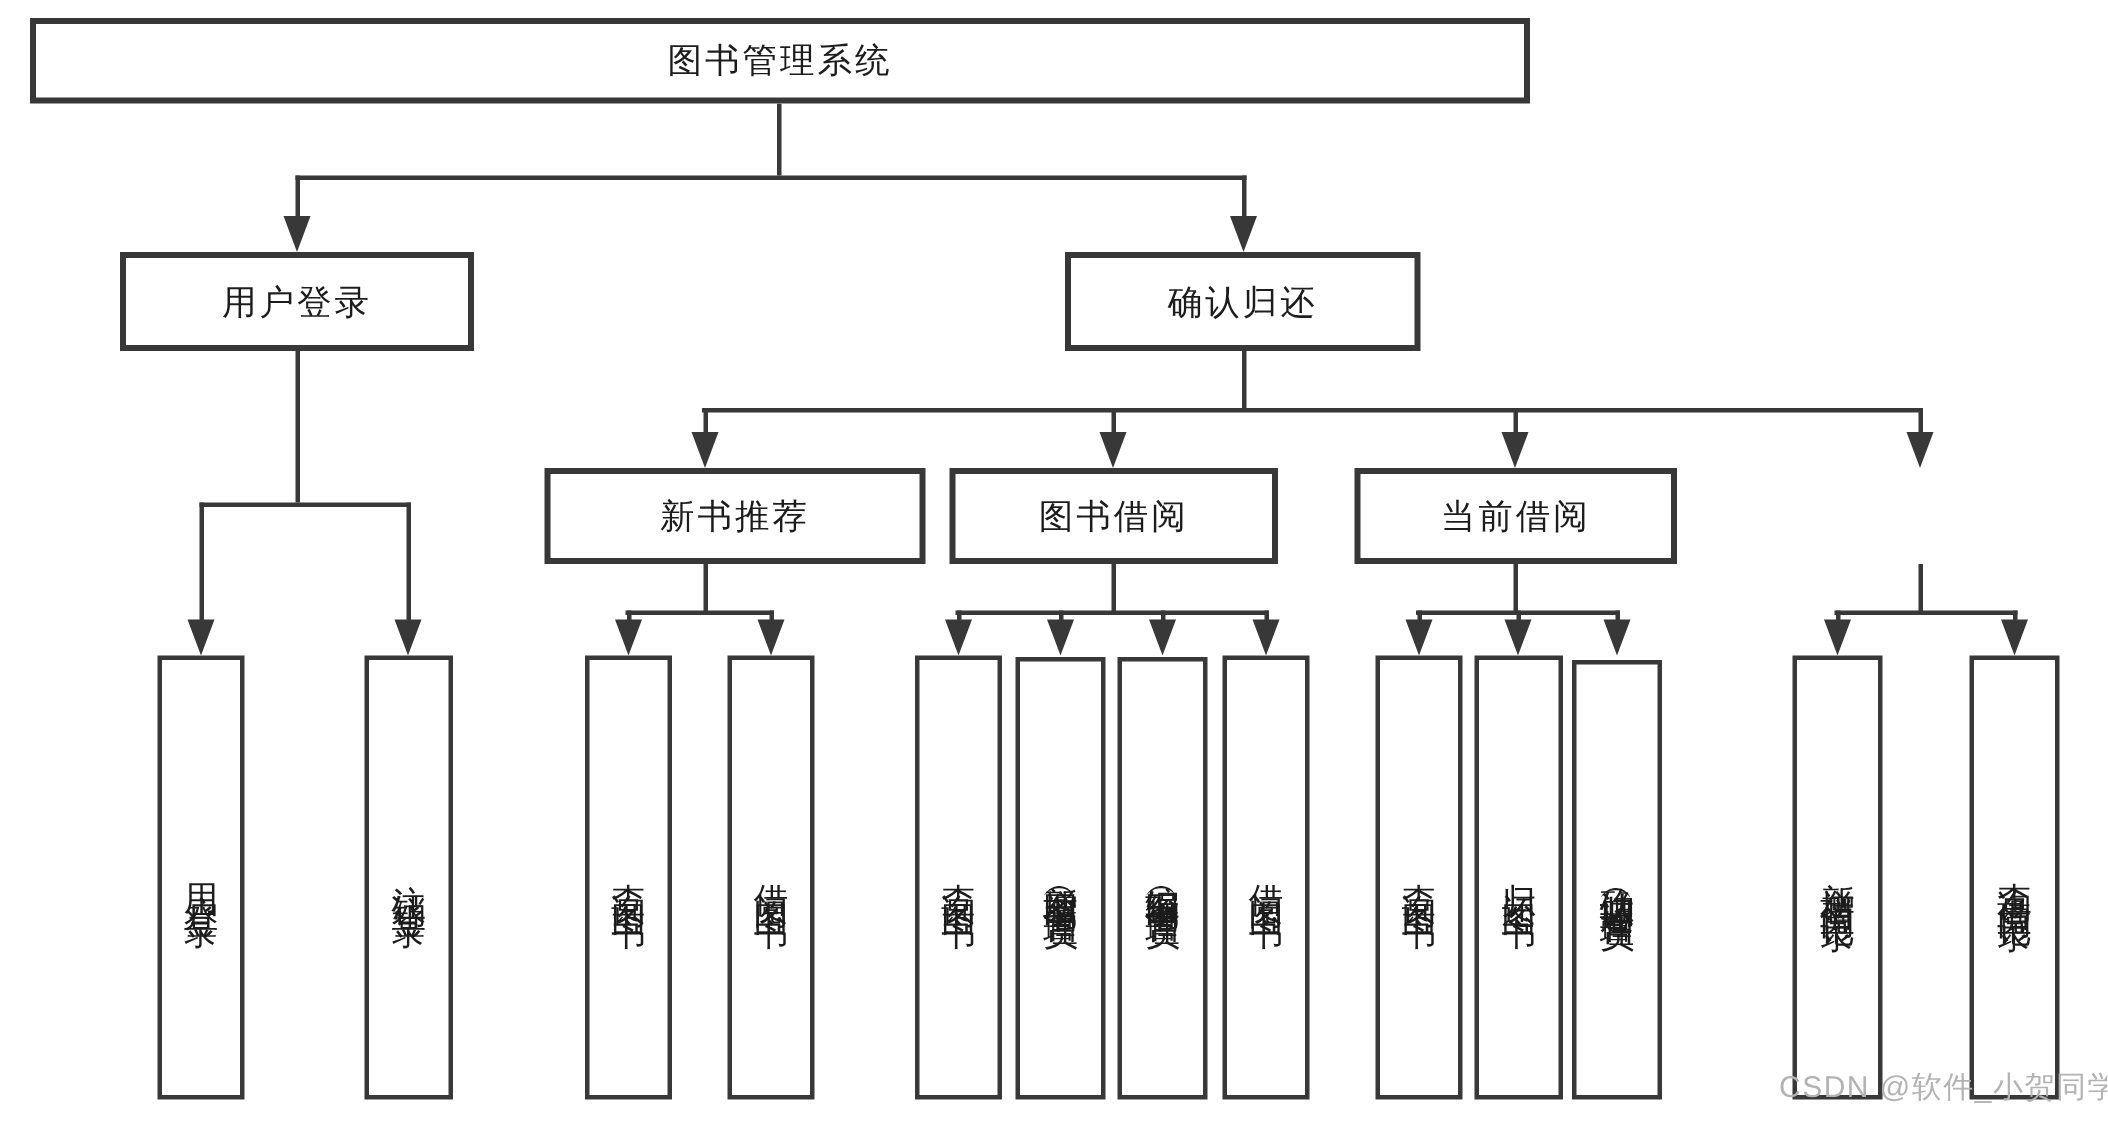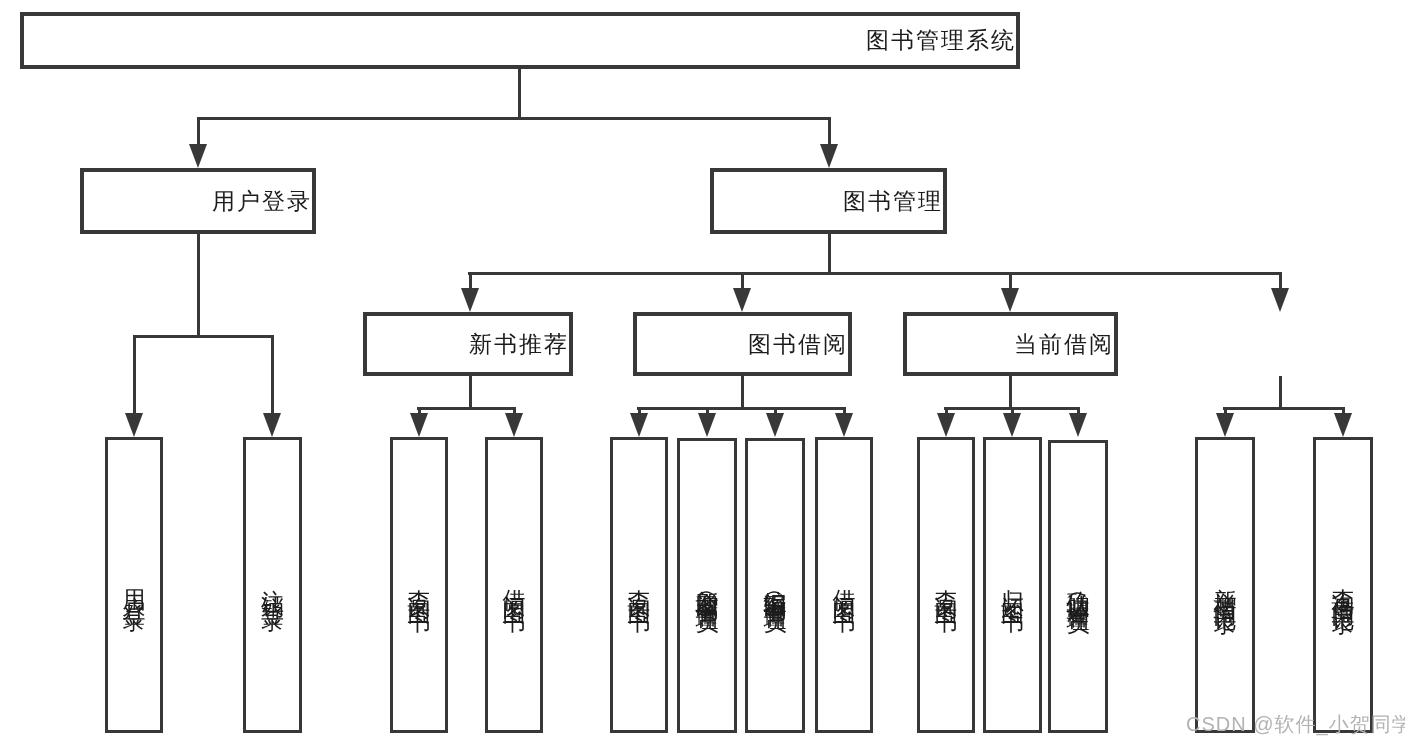--- a/index.html
+++ b/index.html
@@ -15,21 +15,21 @@
     background:var(--fill);
     font-family:"Liberation Sans","DejaVu Sans",sans-serif;
     color:var(--text);
     overflow:hidden;
   }
   .hbox{
     position:absolute;
     box-sizing:border-box;
     border:4px solid var(--line);
     background:var(--fill);
-    display:flex;align-items:center;justify-content:flex-end;
+    display:flex;align-items:center;justify-content:center;
     font-size:23px;
     letter-spacing:2px;
     z-index:2;
   }
   .vbox{
     position:absolute;
     box-sizing:border-box;
     border:3px solid var(--line);
     background:var(--fill);
     display:flex;align-items:center;justify-content:center;
@@ -79,42 +79,42 @@
   <div class="line" style="left:197px;top:117px;width:634px;height:3px"></div>
   <div class="line" style="left:197px;top:117px;width:3px;height:32px"></div>
   <div class="arrow" style="left:189px;top:144px"></div>
   <div class="line" style="left:828px;top:117px;width:3px;height:32px"></div>
   <div class="arrow" style="left:820px;top:144px"></div>
 
   <div class="hbox" style="left:80px;top:168px;width:236px;height:66px">
     <span>用户登录</span>
   </div>
   <div class="hbox" style="left:710px;top:168px;width:237px;height:66px">
-    <span>图书管理</span>
+    <span>确认归还</span>
   </div>
 
   <div class="line" style="left:197px;top:233px;width:3px;height:102px"></div>
   <div class="line" style="left:133px;top:335px;width:141px;height:3px"></div>
   <div class="line" style="left:133px;top:335px;width:3px;height:82px"></div>
   <div class="arrow" style="left:125px;top:413px"></div>
   <div class="line" style="left:271px;top:335px;width:3px;height:82px"></div>
   <div class="arrow" style="left:263px;top:413px"></div>
 
   <div class="line" style="left:828px;top:233px;width:3px;height:41px"></div>
   <div class="line" style="left:468px;top:272px;width:813px;height:3px"></div>
   <div class="line" style="left:469px;top:272px;width:3px;height:20px"></div>
   <div class="arrow" style="left:461px;top:288px"></div>
   <div class="line" style="left:741px;top:272px;width:3px;height:20px"></div>
   <div class="arrow" style="left:733px;top:288px"></div>
   <div class="line" style="left:1009px;top:272px;width:3px;height:20px"></div>
   <div class="arrow" style="left:1001px;top:288px"></div>
   <div class="line" style="left:1279px;top:272px;width:3px;height:20px"></div>
   <div class="arrow" style="left:1271px;top:288px"></div>
 
-  <div class="hbox" style="left:363px;top:312px;width:210px;height:64px">
+  <div class="hbox" style="left:363px;top:312px;width:254px;height:64px">
     <span>新书推荐</span>
   </div>
   <div class="hbox" style="left:633px;top:312px;width:219px;height:64px">
     <span>图书借阅</span>
   </div>
   <div class="hbox" style="left:903px;top:312px;width:215px;height:64px">
     <span>当前借阅</span>
   </div>
 
   <div class="line" style="left:469px;top:376px;width:3px;height:34px"></div>

